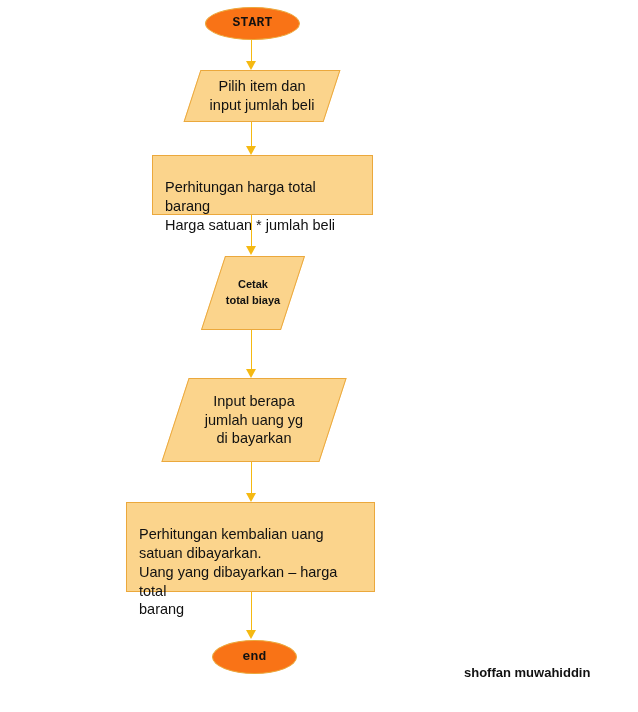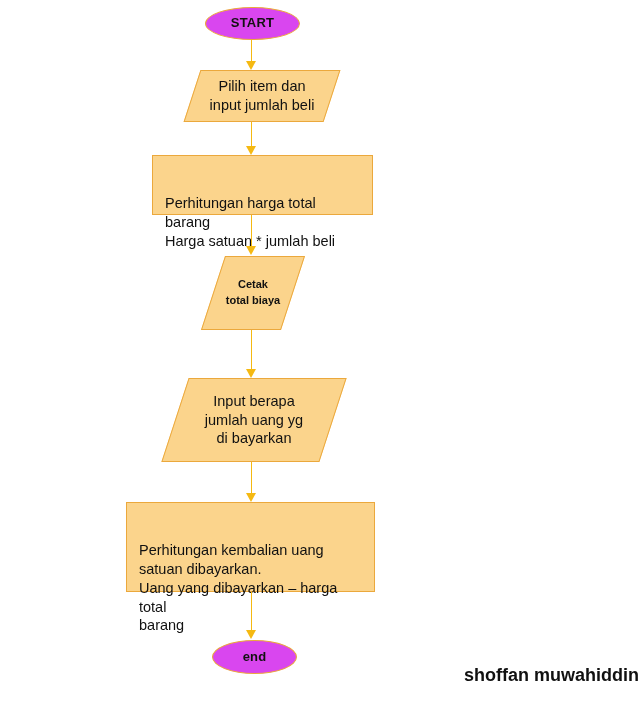--- a/index.html
+++ b/index.html
@@ -31,44 +31,44 @@
     display: flex;
     flex-direction: column;
     justify-content: center;
     color: #111111;
     white-space: pre-line;
     line-height: 1.30;
   }
 
   
   .terminator {
-    background: #d946ef;
+    background: #f97316;
     border: 1.4px solid #eba83c;
     border-radius: 50%;
+    font-family: Liberation Mono, monospace;
   }
   .terminator .label {
     align-items: center;
     text-align: center;
     font-weight: bold;
     font-size: 13px;
     letter-spacing: .2px;
   }
 
   
   .process {
     background: #fbd48c;
     border: 1.4px solid #eba83c;
   }
   .process .label {
     align-items: flex-start;
     text-align: left;
     justify-content: flex-start;
     font-size: 14.5px;
     padding: 22px 12px 0 12px;
-    margin-top: 16px;
   }
 
   
   .io {
     background: #fbd48c;
     border: 1.4px solid #eba83c;
     transform: skewX(-18deg);
   }
   .io .label {
     transform: skewX(18deg);
@@ -95,21 +95,21 @@
     border-left: 5.5px solid transparent;
     border-right: 5.5px solid transparent;
     border-top: 9px solid #f5b912;
   }
 
   
   .signature {
     position: absolute;
     color: #111111;
     font-weight: bold;
-    font-size: 18px;
+    font-size: 13px;
     white-space: nowrap;
   }
 </style>
 </head>
 <body>
 
 <div id="canvas">
 
   <div class="node terminator" style="left:205px; top:7px; width:95px; height:33px;">
     <div class="label">START</div>

